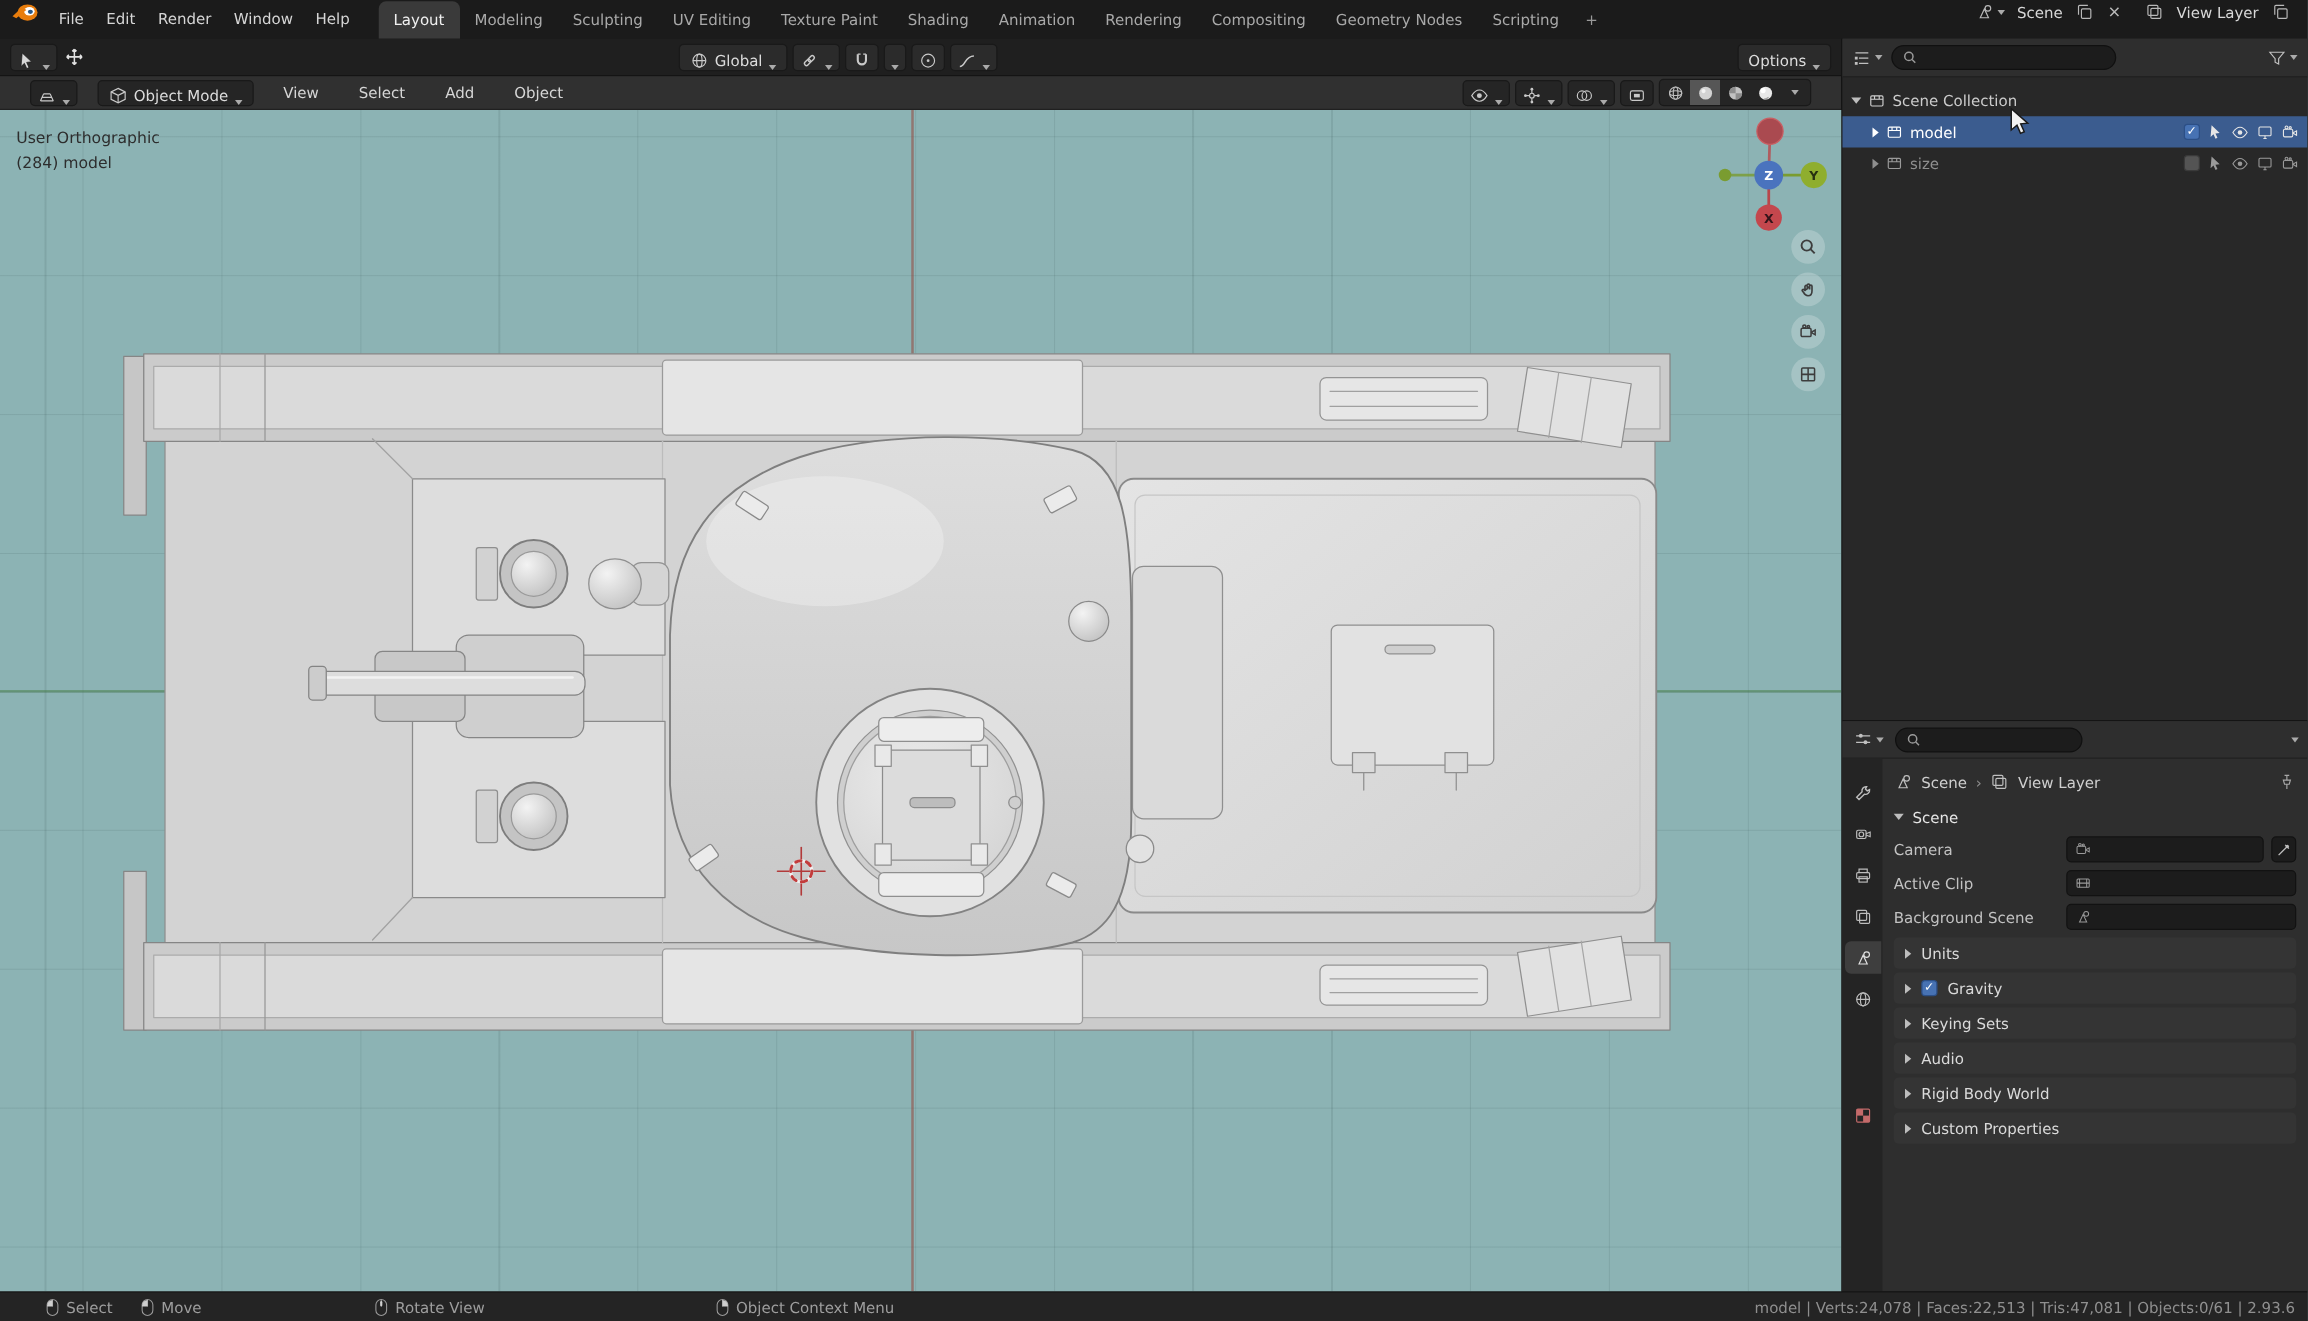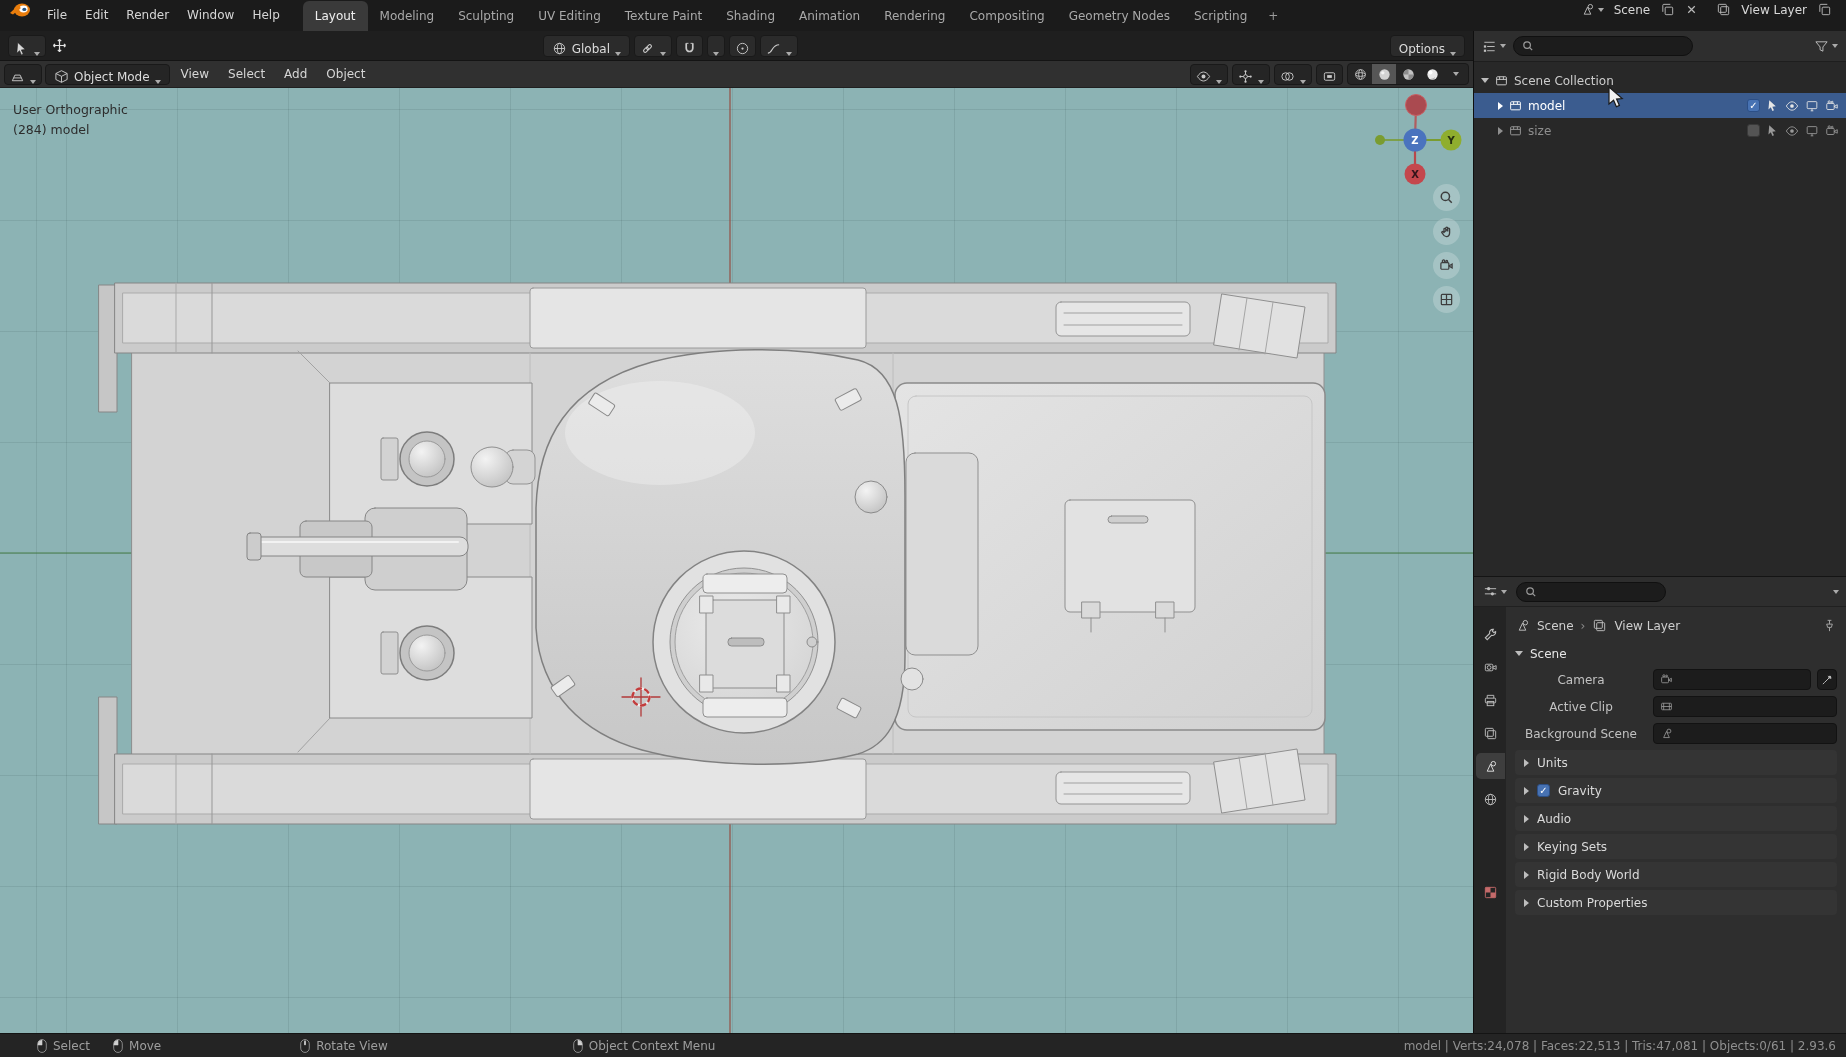--- a/index.html
+++ b/index.html
@@ -30,21 +30,21 @@
   .right-col { width:373px; display:flex; flex-direction:column; border-left:1px solid #0f0f0f; background:#282828; }
 
   
   .tool-settings { height:30px; background:#1f1f1f; border-bottom:1px solid #141414; display:flex; align-items:center; padding:0 8px; gap:6px; }
   .hdr-btn { display:inline-flex; align-items:flex-end; gap:5px; height:22px; padding:0 8px; background:#2b2b2b;
     border:1px solid #191919; border-radius:4px; color:#dcdcdc; font:inherit; white-space:nowrap; }
   .hdr-btn.icon-only { padding:0 5px; }
   .ts-center { display:flex; align-items:center; gap:4px; }
 
   
-  .vp-header { height:27px; background:#303030; display:flex; align-items:center; padding:0 4px; gap:3px; border-bottom:1px solid #202020; }
+  .vp-header { height:27px; background:#303030; display:flex; align-items:center; padding:0 24px; gap:16px; border-bottom:1px solid #202020; }
   .vp-header .hdr-btn { background:#252525; height:21px; }
   .vp-header .menu-item { line-height:27px; padding:0 8px; }
   .vph-right { display:flex; align-items:center; gap:4px; }
   .shading-group { display:flex; align-items:center; background:#252525; border:1px solid #191919; border-radius:4px; overflow:hidden; }
   .shading-group .sbtn { width:24px; height:20px; display:flex; align-items:center; justify-content:center; background:none; border:none; }
   .shading-group .sbtn.active { background:#565656; }
 
   
   .viewport { flex:1; position:relative; overflow:hidden;
     background-color:#8cb3b4;
@@ -85,21 +85,21 @@
   .props-main { flex:1; display:flex; min-height:0; }
   .props-tabs { width:32px; background:#242424; display:flex; flex-direction:column; align-items:center; padding-top:14px; gap:7px; flex:none; }
   .ptab { width:29px; height:26px; display:flex; align-items:center; justify-content:center; background:none; border:none; border-radius:5px 0 0 5px; }
   .ptab.active { background:#3e3e3e; }
   .ptab.gap { margin-top:60px; }
   .props-content { flex:1; padding:5px 9px 0 9px; min-width:0; }
   .breadcrumb { display:flex; align-items:center; gap:7px; height:27px; color:#cfcfcf; }
   .bc-sep { color:#8a8a8a; }
   .panel-header { display:flex; align-items:center; gap:7px; height:25px; color:#e6e6e6; margin-top:2px; }
   .field-row { display:flex; align-items:center; height:27px; gap:6px; }
-  .field-row label { width:132px; text-align:center; color:#c2c2c2; flex:none; }
+  .field-row label { width:132px; text-align:left; color:#c2c2c2; flex:none; }
   .field { flex:1; height:21px; background:#1c1c1c; border:1px solid #121212; border-radius:4px;
     display:flex; align-items:center; padding:0 6px; gap:5px; min-width:0; }
   .dropper-btn { width:20px; height:21px; background:#1c1c1c; border:1px solid #121212; border-radius:4px;
     display:flex; align-items:center; justify-content:center; flex:none; }
   .cpanel { height:25px; margin:3px 0; background:#343434; border-radius:4px; display:flex; align-items:center;
     gap:8px; padding:0 9px; color:#dadada; }
 
   
   .statusbar { height:24px; background:#242424; border-top:1px solid #141414; display:flex; align-items:center;
     padding:0 10px; color:#9e9e9e; flex:none; }
@@ -722,25 +722,25 @@
               <span class="tri-r"></span>
               <span>Units</span>
             </div>
             <div class="cpanel">
               <span class="tri-r"></span>
               <span class="cb checked">✓</span>
               <span>Gravity</span>
             </div>
             <div class="cpanel">
               <span class="tri-r"></span>
-              <span>Audio</span>
+              <span>Keying Sets</span>
             </div>
             <div class="cpanel">
               <span class="tri-r"></span>
-              <span>Keying Sets</span>
+              <span>Audio</span>
             </div>
             <div class="cpanel">
               <span class="tri-r"></span>
               <span>Rigid Body World</span>
             </div>
             <div class="cpanel">
               <span class="tri-r"></span>
               <span>Custom Properties</span>
             </div>
           </div>

